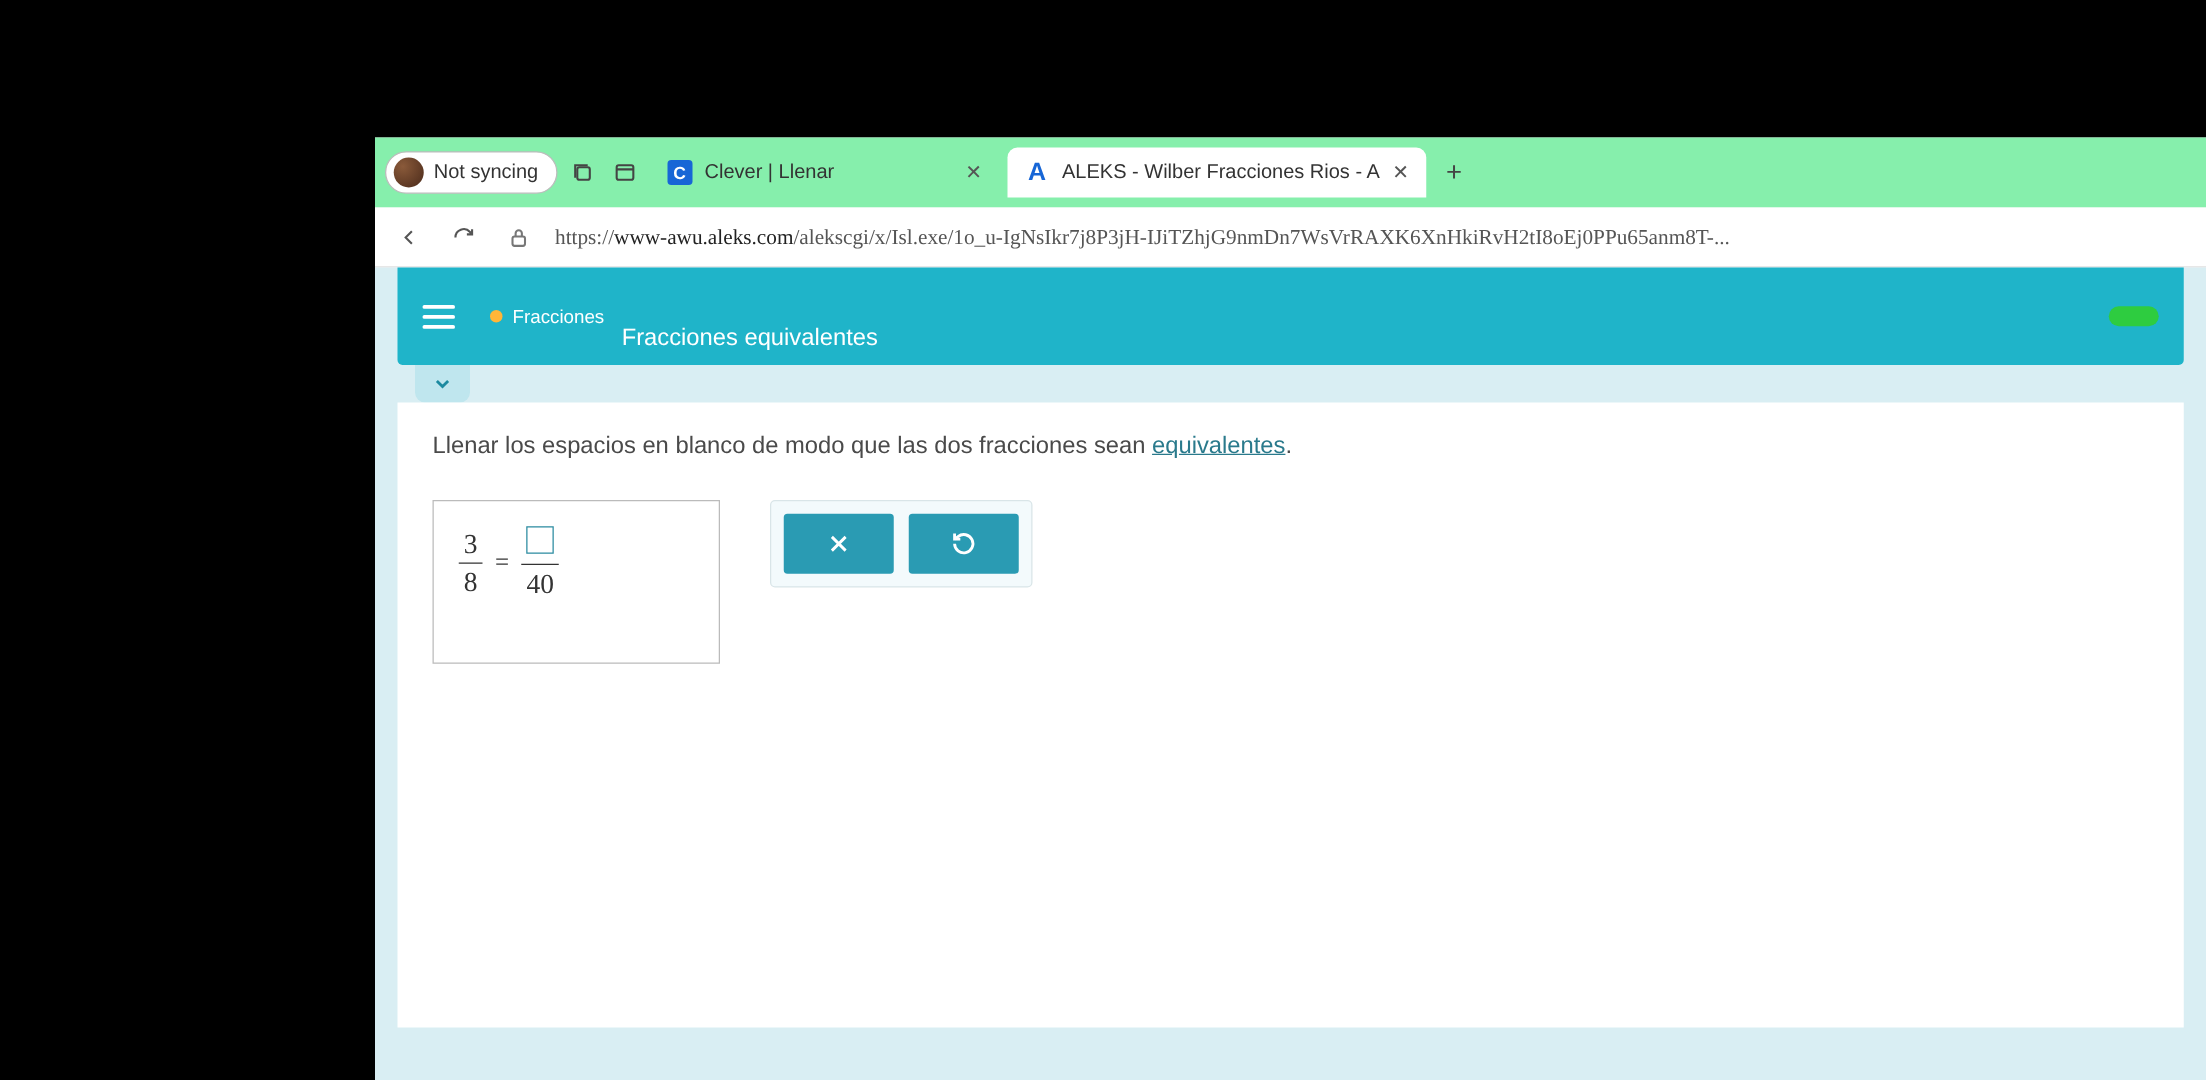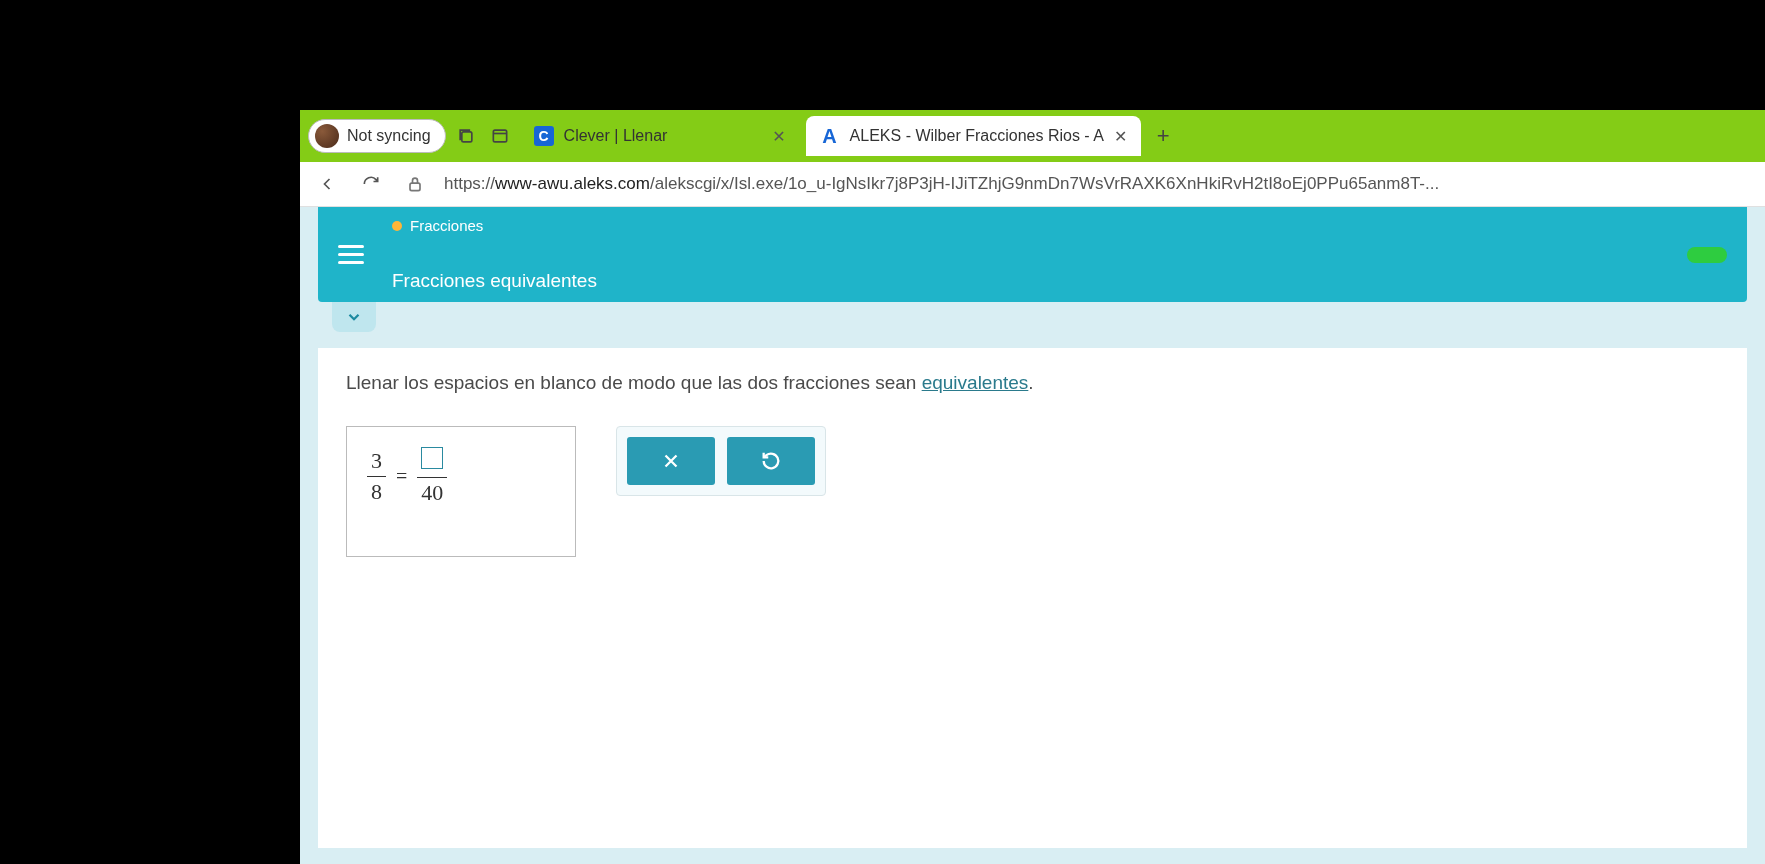--- a/index.html
+++ b/index.html
@@ -18,21 +18,21 @@
     top: 110px;
     right: 0;
     bottom: 0;
     background: #f4f6f7;
     display: flex;
     flex-direction: column;
   }
   
   .tabstrip {
     height: 56px;
-    background: #84cc16;
+    background: #86efac;
     display: flex;
     align-items: center;
     padding: 0 8px;
     gap: 6px;
   }
   .sync-pill {
     display: flex;
     align-items: center;
     gap: 8px;
     background: #fff;
@@ -76,20 +76,21 @@
   .newtab { width:32px; height:32px; display:flex; align-items:center; justify-content:center; color:#444; font-size:22px; cursor:pointer; }
   
   .addressbar {
     height: 48px;
     background: #fff;
     display: flex;
     align-items: center;
     padding: 0 12px;
     gap: 14px;
     border-bottom: 1px solid #e0e0e0;
+    font-family: Liberation Serif, serif;
   }
   .nav-btn {
     width: 30px; height: 30px; display:flex; align-items:center; justify-content:center;
     color:#555; cursor:pointer;
   }
   .nav-btn svg { width:20px; height:20px; }
   .lock-icon { color:#777; }
   .url {
     font-size: 17px;
     color: #555;
@@ -111,40 +112,40 @@
     padding: 10px 20px;
     gap: 18px;
     margin: 0 18px 0 18px;
     border-radius: 0 0 4px 4px;
   }
   .hamburger {
     width: 36px; height: 36px; display:flex; flex-direction:column; justify-content:center; gap:5px;
     cursor:pointer;
   }
   .hamburger span { display:block; height:3px; width:26px; background:#fff; border-radius:2px; }
-  .header-text { display:flex; flex-direction:column; gap:0;justify-content:space-between; }
+  .header-text { display:flex; flex-direction:row; gap:14px;justify-content:space-between; }
   .category { display:flex; align-items:center; gap:8px; color:#fff; font-size:15px; }
   .dot { width:10px; height:10px; border-radius:50%; background:#ffb638; display:inline-block; }
   .topic { color:#fff; font-size:19px; font-weight:500;margin-top:36px; }
   .header-right {
     margin-left:auto; width:40px; height:16px; background:#2ecc40; border-radius:8px;
   }
   .chevron-tab {
     width: 44px;
     height: 30px;
     background: #bfe6ee;
     margin-left: 32px;
     border-radius: 0 0 8px 8px;
     display:flex; align-items:center; justify-content:center;
     color:#1c8aa0; cursor:pointer;
   }
   .chevron-tab svg { width:18px; height:18px; }
   .content-card {
     background:#fff;
-    margin: 16px 18px;
+    margin: 0 18px;
     padding: 24px 28px 120px 28px;
     min-height: 500px;
   }
   .instruction {
     font-size: 19px;
     color: #4a4a4a;
     margin-bottom: 32px;
   }
   .instruction .link { color:#2a7a8c; text-decoration:underline; cursor:pointer; }
   .work-row { display:flex; align-items:flex-start; gap:40px; }

